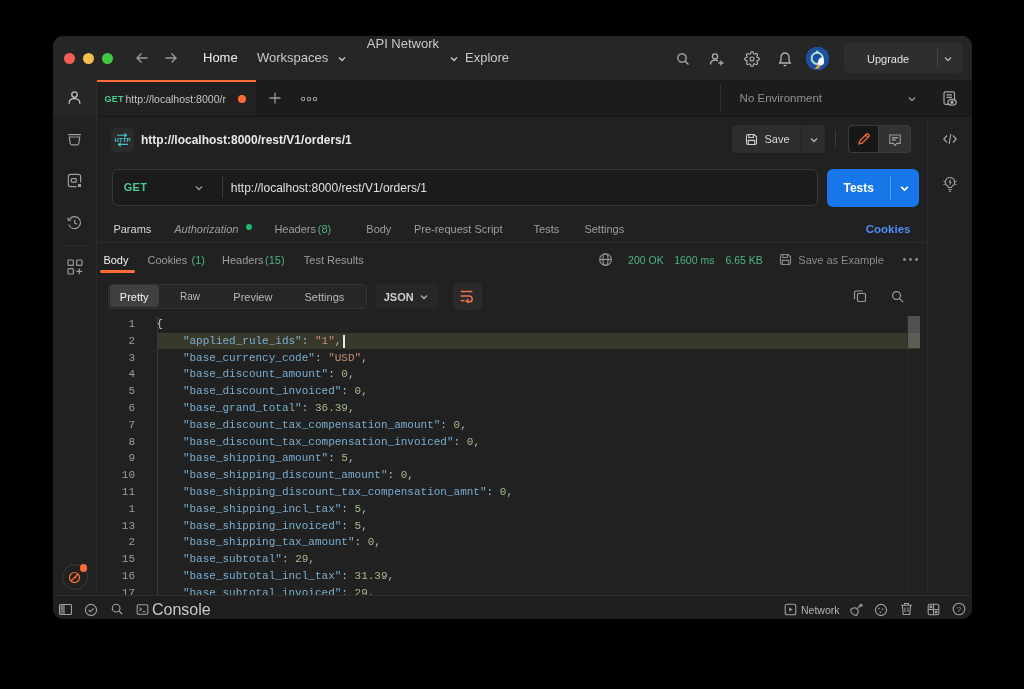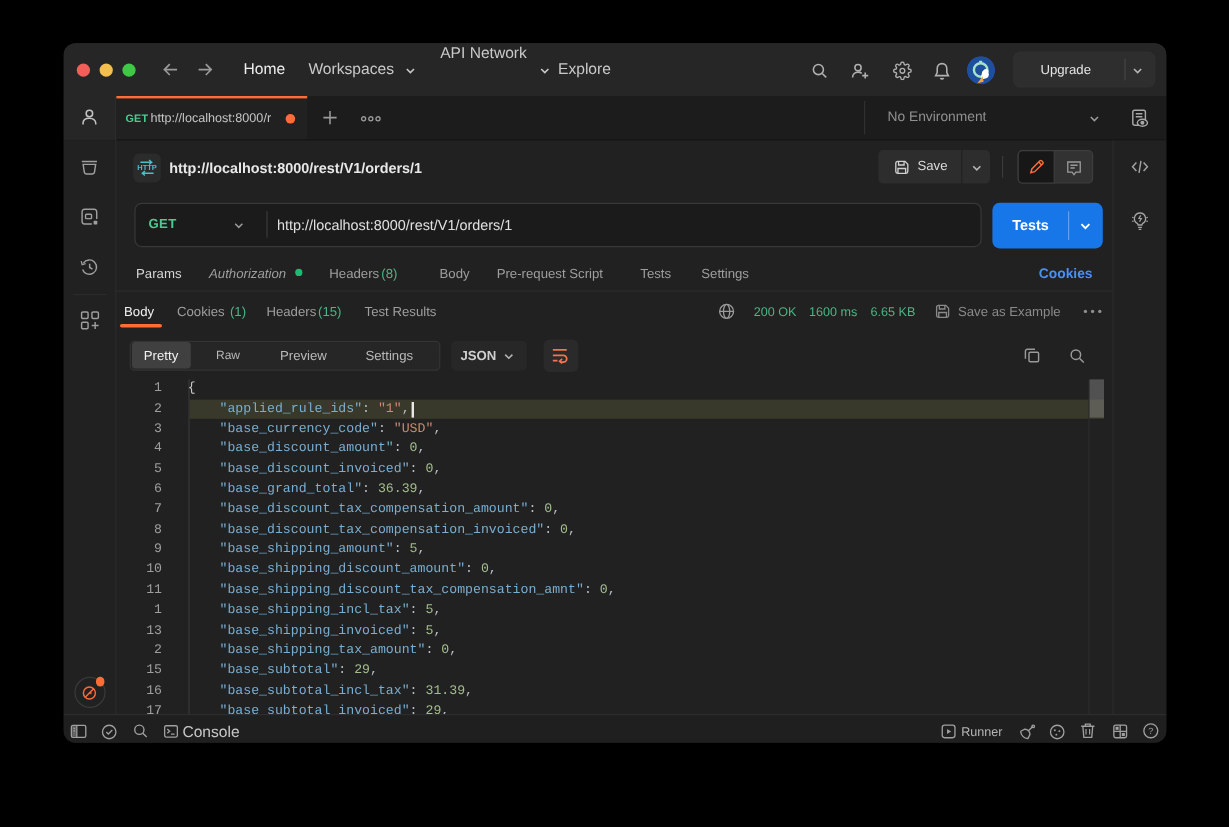--- a/index.html
+++ b/index.html
@@ -381,28 +381,28 @@
         <circle cx="7" cy="7" r="4.4"></circle>
         <path d="M10.3 10.3 L14 14"></path>
       </svg>
     </div>
   <div class="a" style="left:83px;top:567px;">
       <svg width="13" height="13" viewBox="0 0 13 13" fill="none" stroke="#a0a0a0" stroke-width="1.1">
         <rect x="1.2" y="1.8" width="10.6" height="9.4" rx="1.2"></rect>
         <path d="M3.4 4.6 l2 1.7 -2 1.7 M6.5 8.8 h3"></path>
       </svg>
     </div>
-  <div class="t" style="left:99px;top:566.5px;font-size:13px;color:#c8c8c8;">Console</div>
+  <div class="t" style="left:99px;top:566.5px;font-size:16px;color:#c8c8c8;">Console</div>
   <div class="a" style="left:730.5px;top:567px;">
       <svg width="13" height="13" viewBox="0 0 13 13" fill="none" stroke="#a0a0a0" stroke-width="1.1">
         <rect x="1.2" y="1.2" width="10.6" height="10.6" rx="2"></rect>
         <path d="M5.2 4.4 l3.4 2.1 -3.4 2.1 z" fill="#a0a0a0" stroke="none"></path>
       </svg>
     </div>
-  <div class="t" style="left:748px;top:566.8px;font-size:10.5px;color:#b5b5b5;">Runner</div>
+  <div class="t" style="left:748px;top:566.8px;font-size:10.5px;color:#b5b5b5;">Network</div>
   <div class="a" style="left:796px;top:566.5px;">
       <svg width="14" height="14" viewBox="0 0 14 14" fill="none" stroke="#a0a0a0" stroke-width="1.1">
         <path d="M1.6 6.4 a6 6 0 0 0 6 6 L9.3 9.1 A4.2 4.2 0 0 0 4.9 4.7 Z"></path>
         <path d="M8.3 5.7 L11.6 2.4"></path>
         <circle cx="12" cy="2.3" r="1.1"></circle>
       </svg>
     </div>
   <div class="a" style="left:821px;top:566.5px;">
       <svg width="14" height="14" viewBox="0 0 14 14" fill="none" stroke="#a0a0a0" stroke-width="1.1">
         <circle cx="7" cy="7" r="5.6"></circle>

